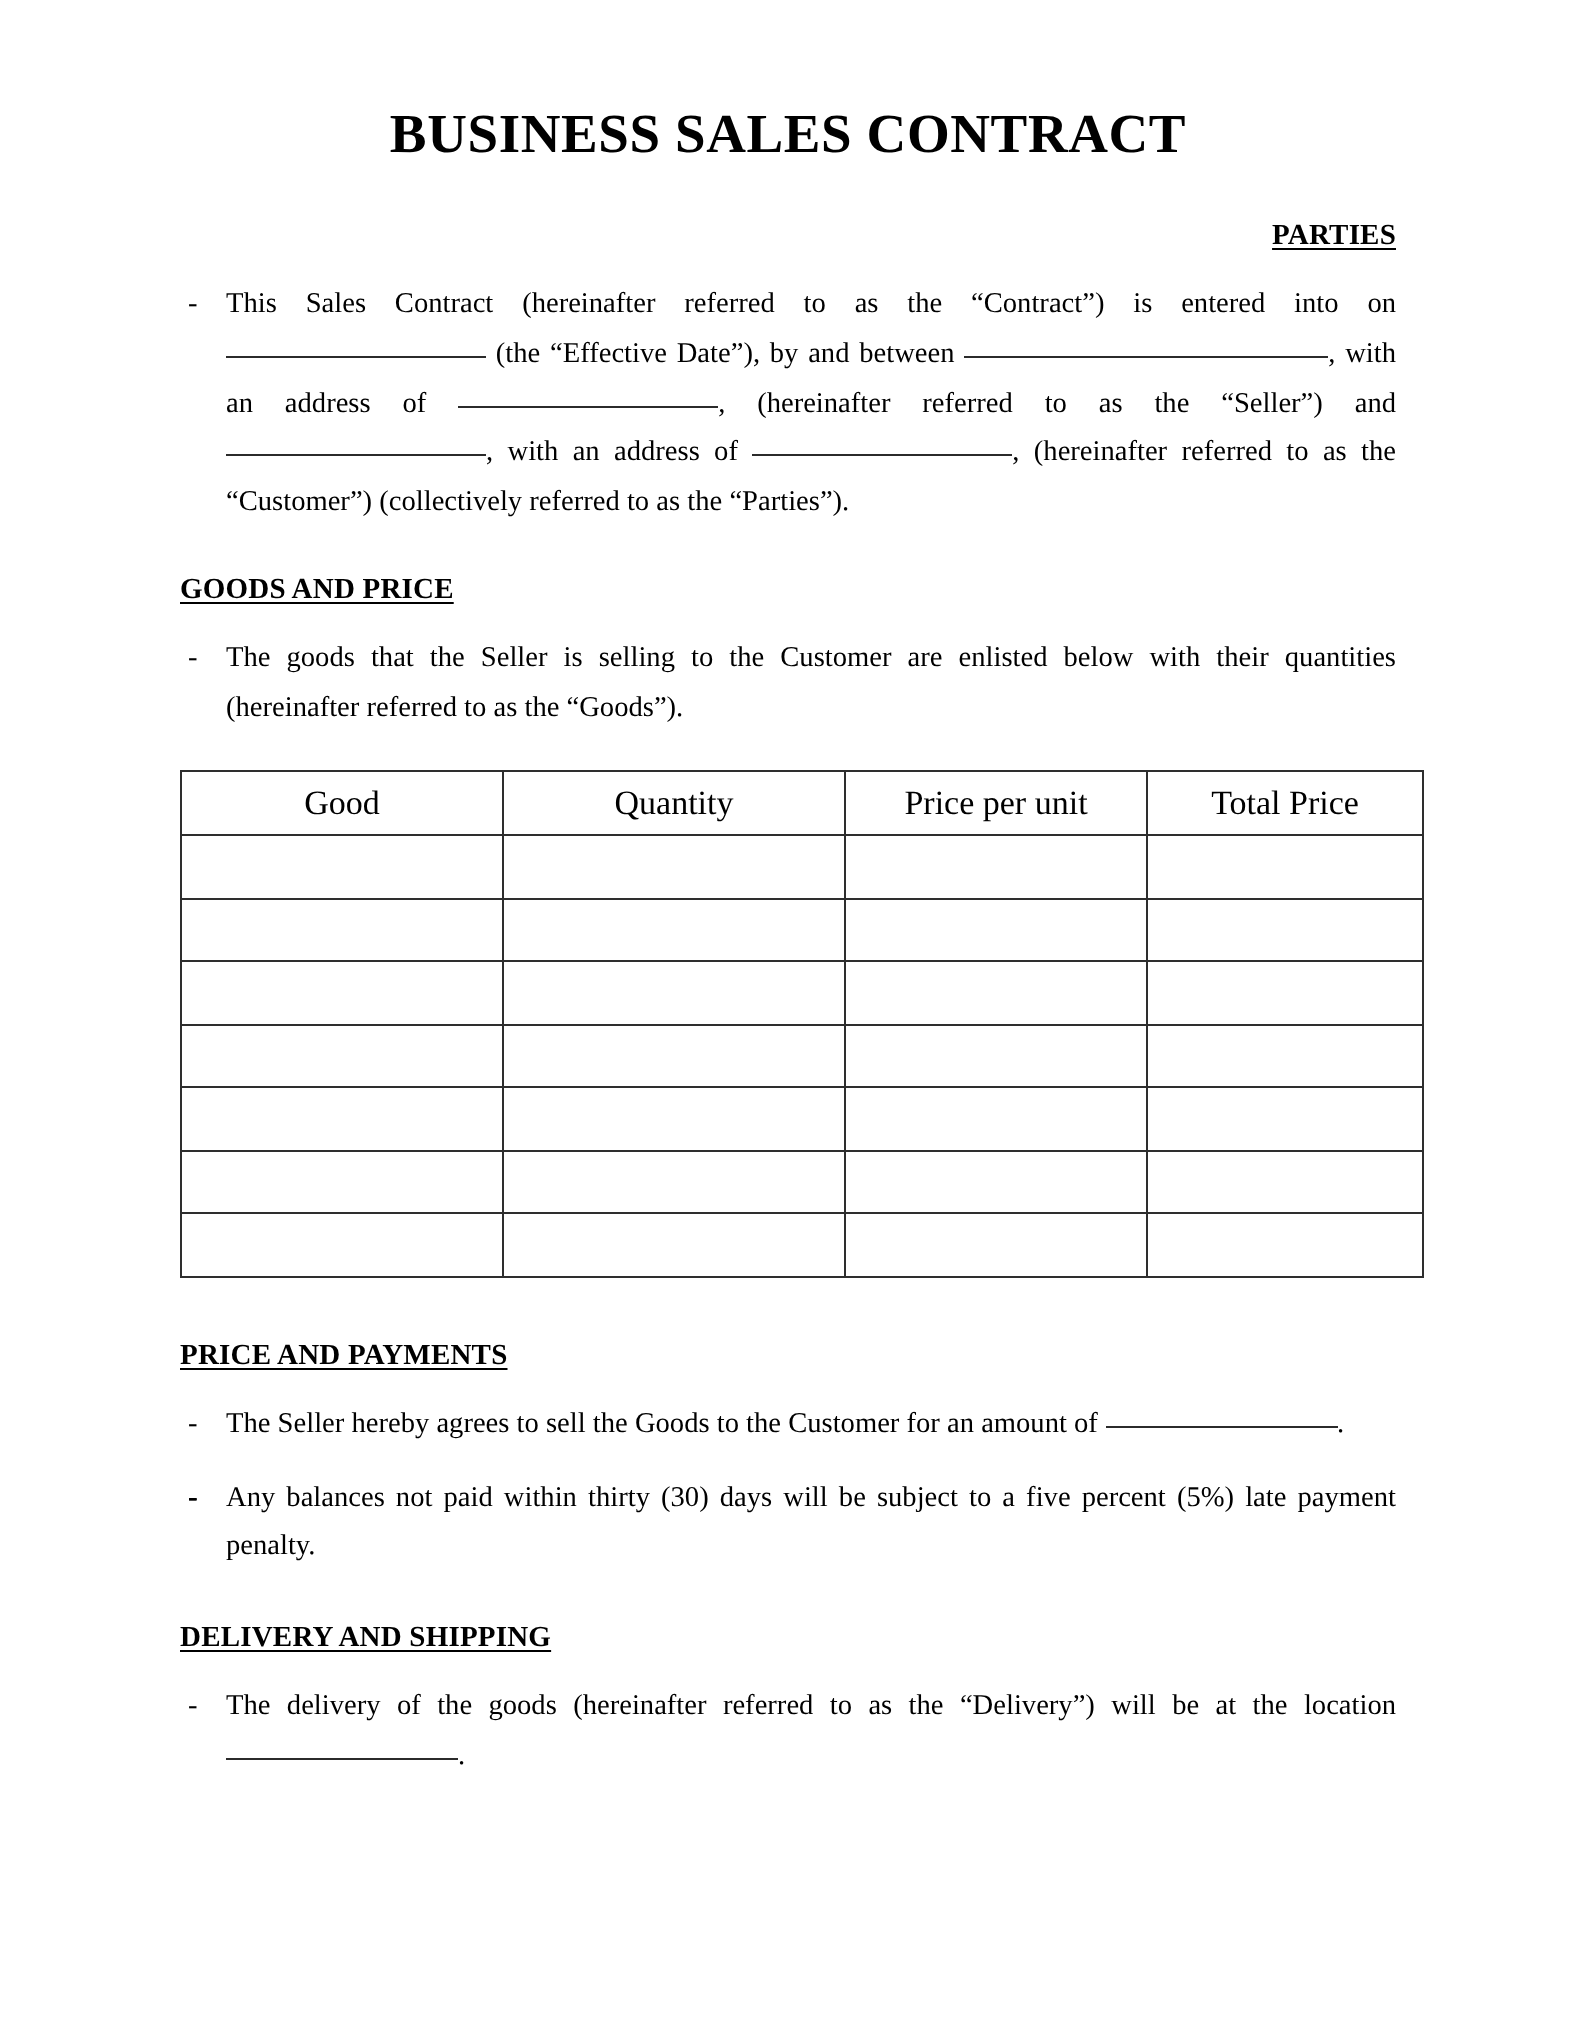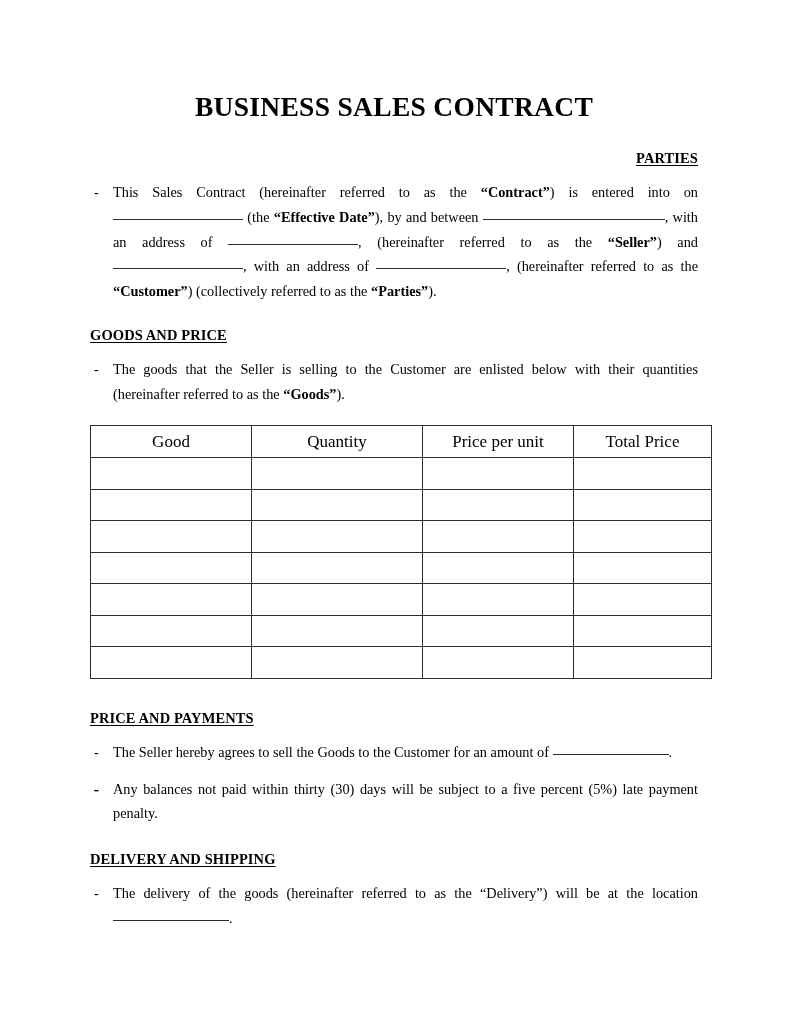--- a/index.html
+++ b/index.html
@@ -31,21 +31,21 @@
     width: 608px;
   }
 
   
   .doc-title {
     text-align: center;
     font-size: 27.5px;
     font-weight: bold;
     letter-spacing: 0.3px;
     margin: 0;
-    padding-top: 92px;
+    padding-top: 52px;
     line-height: 1.1;
     font-family: "Liberation Serif", "DejaVu Serif", serif;
   }
 
   
   .section-heading {
     font-size: 14.5px;
     font-weight: bold;
     text-decoration: underline;
     text-underline-offset: 2px;
@@ -67,21 +67,21 @@
     line-height: 24.7px;
     text-align: justify;
     text-justify: inter-word;
     margin: 0;
   }
   .bullet .dash {
     position: absolute;
     left: 4px;
     top: 0;
   }
-  .bullet b { font-weight: bold; }
+  .bullet b { font-weight: normal; }
 
   .b-gap-first { margin-top: 13px; }
   .b-gap       { margin-top: 12px; }
 
   .blank {
     display: inline-block;
     border-bottom: 1px solid #2b2b2b;
     vertical-align: 2px;
   }
   .blank-sm  { width: 116px; }

